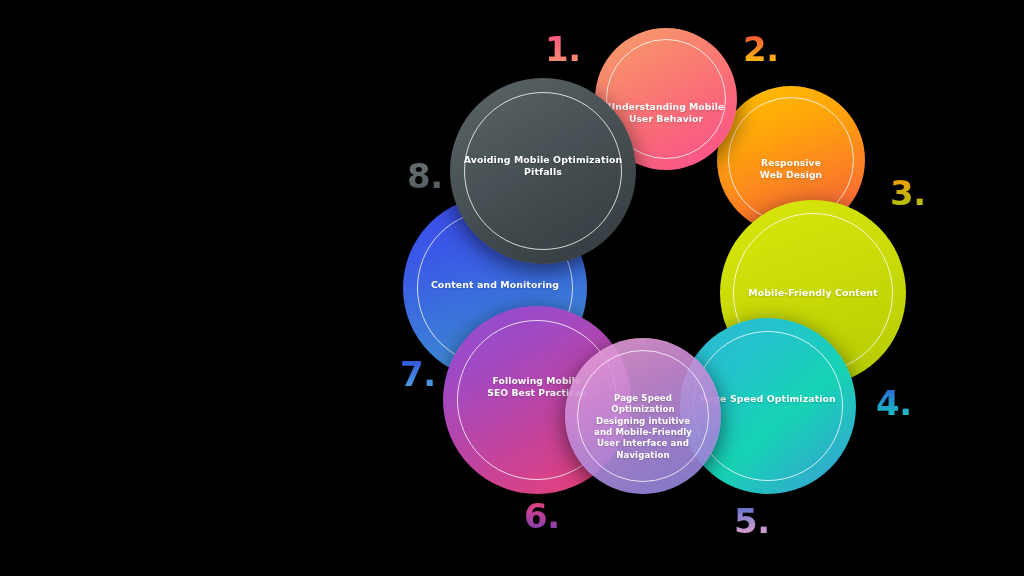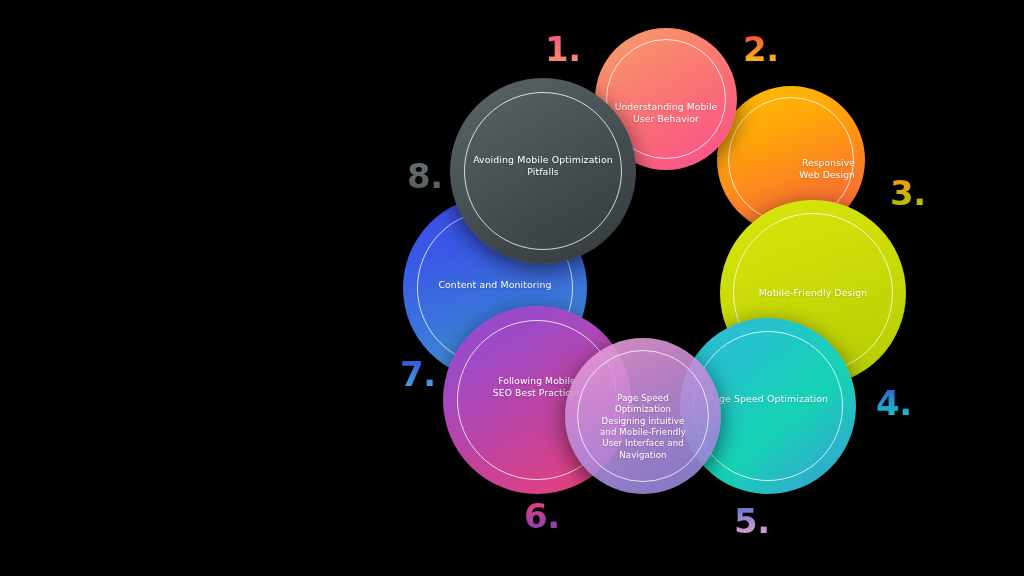--- a/index.html
+++ b/index.html
@@ -35,41 +35,41 @@
     border-radius: 50%;
     border: 1.5px solid rgba(255,255,255,0.78);
     box-sizing: border-box;
     pointer-events: none;
   }
   .circle .label {
     position: relative;
     z-index: 3;
     color: #ffffff;
     text-align: center;
-    font-weight: normal;
+    font-weight: bold;
     line-height: 1.32;
     letter-spacing: 0.1px;
     text-shadow: 0 1px 2px rgba(0,0,0,0.18);
     padding: 0 10px;
     box-sizing: border-box;
     width: 100%;
   }
 
   
   
   #c1 { left: 595px; top: 28px;  width: 142px; height: 142px;
         background: linear-gradient(150deg, #f6a06a 0%, #f9836f 32%, #fa6b78 60%, #fa4d8e 100%); }
   #c1 .ring { left: 11px; top: 11px; width: 120px; height: 120px; }
   #c1 .label { font-size: 9.2px; margin-top: 28px; }
 
   
   #c2 { left: 717px; top: 86px;  width: 148px; height: 148px;
         background: linear-gradient(160deg, #ffc000 0%, #ffa40b 34%, #fb7f25 66%, #f8584b 100%); }
   #c2 .ring { left: 11px; top: 11px; width: 126px; height: 126px; }
-  #c2 .label { font-size: 9.2px; margin-top: 18px; text-align: right; }
+  #c2 .label { font-size: 9.2px; margin-top: 18px; }
 
   
   #c3 { left: 720px; top: 200px; width: 186px; height: 186px;
         background: linear-gradient(160deg, #d8e60a 0%, #cfdf09 30%, #c3d606 62%, #b4cc04 100%); }
   #c3 .ring { left: 13px; top: 13px; width: 160px; height: 160px; }
   #c3 .label { font-size: 9.4px; }
 
   
   #c4 { left: 680px; top: 318px; width: 176px; height: 176px;
         background: linear-gradient(140deg, #2fb8d6 0%, #23c4cb 30%, #16d3b4 58%, #3b9ad8 100%); }
@@ -148,21 +148,21 @@
     <span class="label">Understanding Mobile<br>User Behavior</span>
   </div>
 
   <div class="circle" id="c2">
     <span class="ring"></span>
     <span class="label">Responsive<br>Web Design</span>
   </div>
 
   <div class="circle" id="c3">
     <span class="ring"></span>
-    <span class="label">Mobile-Friendly Design</span>
+    <span class="label">Mobile-Friendly Content</span>
   </div>
 
   <div class="circle" id="c4">
     <span class="ring"></span>
     <span class="label">Page Speed Optimization</span>
   </div>
 
   <div class="circle" id="c7">
     <span class="ring"></span>
     <span class="label">Content and Monitoring</span>

